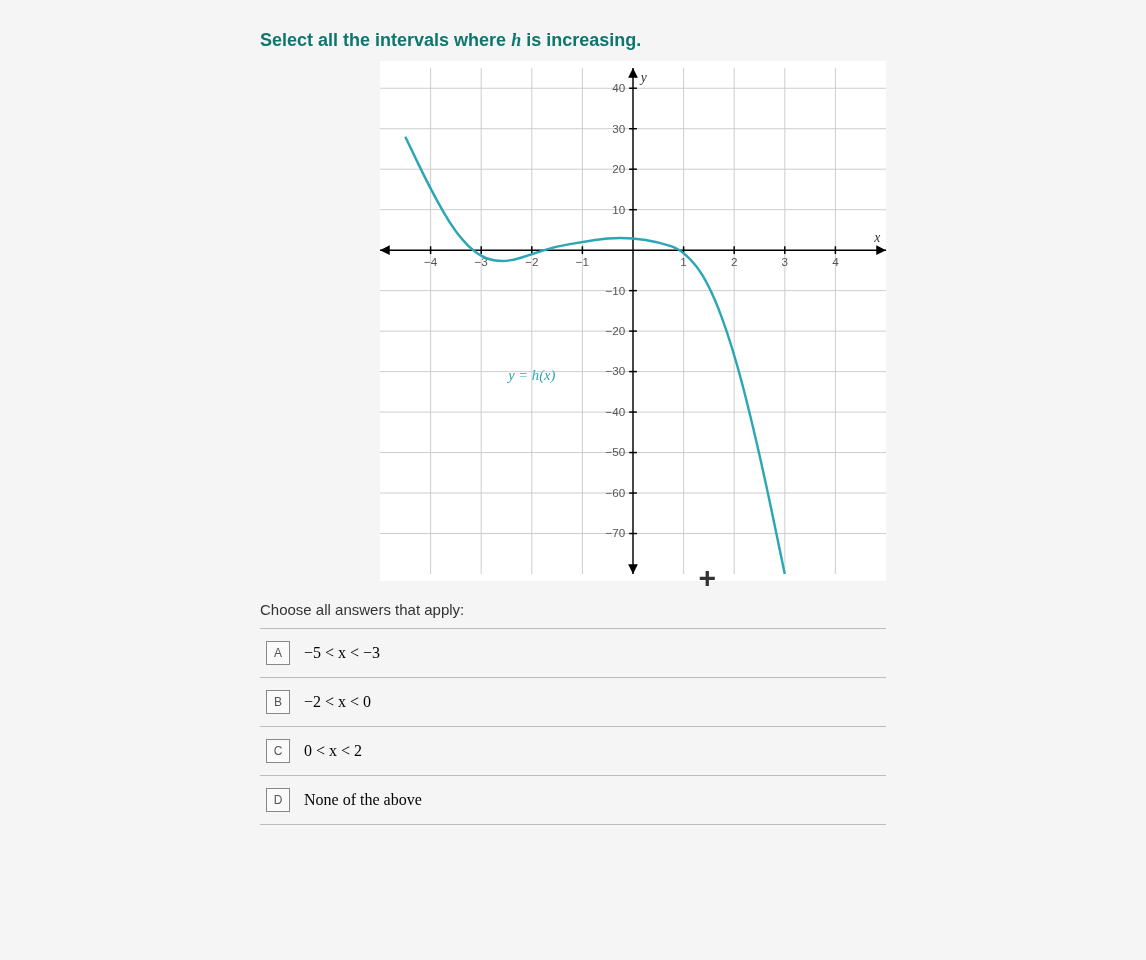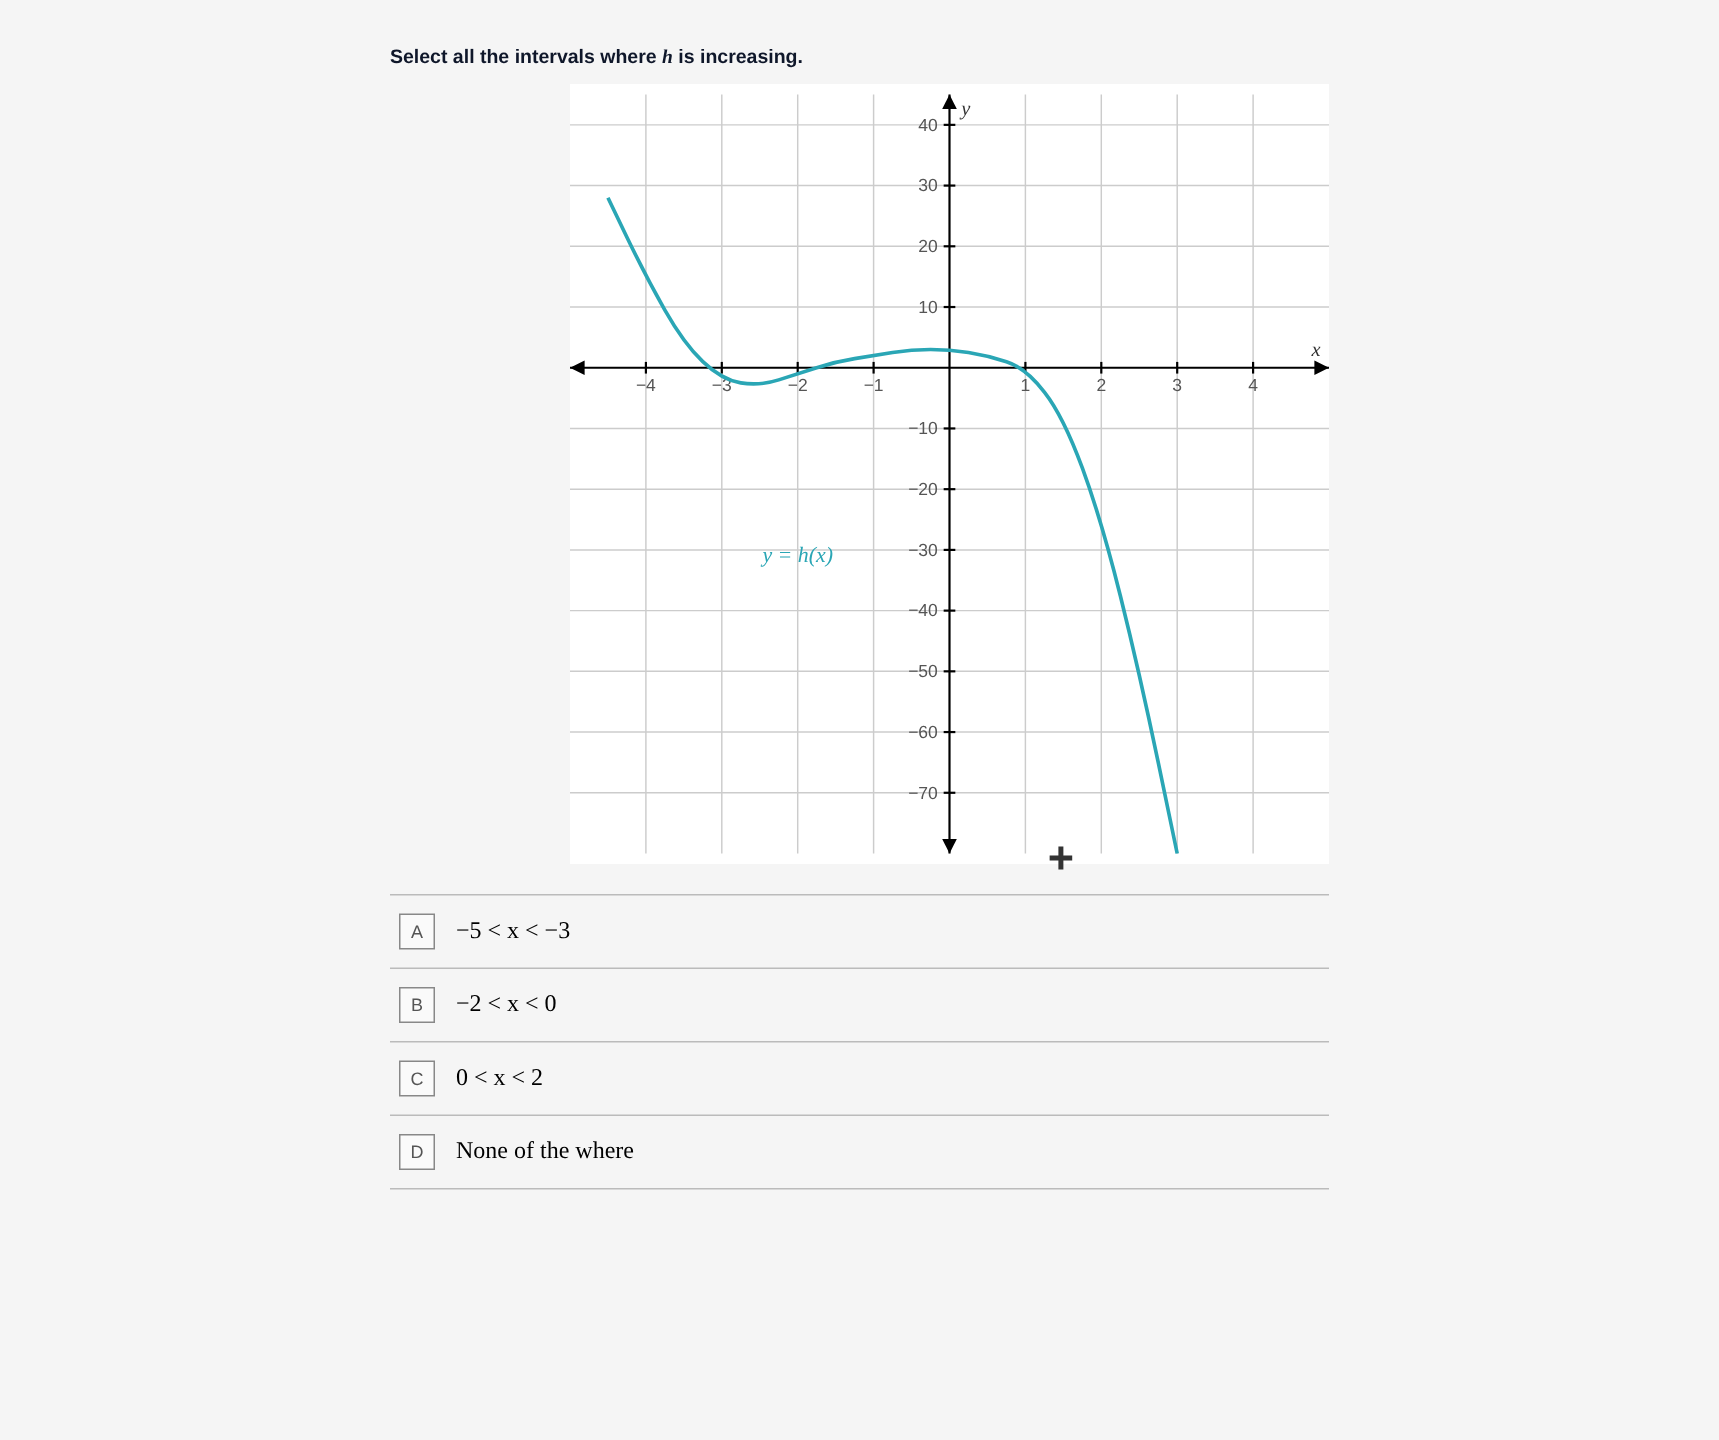--- a/index.html
+++ b/index.html
@@ -9,23 +9,23 @@
     background: #f5f5f5;
     width: 1146px;
     height: 960px;
     overflow: hidden;
   }
   .container {
     padding: 30px 260px 30px 260px;
   }
   .question {
     font-weight: bold;
-    font-size: 13px;
+    font-size: 18px;
     margin-bottom: 4px;
-    color: #0f172a;
+    color: #0f766e;
   }
   .math-var {
     font-family: 'Times New Roman', serif;
     font-style: italic;
   }
   .chart-wrap {
     display: flex;
     justify-content: center;
     margin: 10px 0 20px 120px;
   }
@@ -157,32 +157,33 @@
         <line x1="256" y1="478.4" x2="264" y2="478.4" class="axis-line"></line>
         <text x="268" y="14" class="axis-label">y</text>
         <text x="508" y="179.2" class="axis-label">x</text>
         <path d="M 26 70.72000000000003 Q 26 70.72000000000003 39 97.76000000000002 Q 52 124.80000000000001 65 147.68 Q 78 170.56 91 183.04 Q 104 195.51999999999998 117 197.6 Q 130 199.68 143 195.52 Q 156 191.36 169 187.2 Q 182 183.03999999999996 195 180.95999999999998 Q 208 178.88 221 176.79999999999998 Q 234 174.71999999999997 247 174.71999999999997 Q 260 174.71999999999997 273 176.79999999999998 Q 286 178.88 299 183.04 Q 312 187.2 325 203.84 Q 338 220.48000000000002 351 255.84 Q 364 291.2 377 343.2 Q 390 395.2 403 457.6 L 416 520" class="curve"></path>
         <text x="156" y="320.32" text-anchor="middle" class="func-label">y = h(x)</text>
       </svg>
   </div>
 
   <div class="choices-area">
     <div class="plus-wrap">+</div>
+    <div class="instructions">Choose all answers that apply:</div>
     <div id="choices-list">
         <div class="choice-row">
           <div class="letter-box">A</div>
           <div class="choice-text">−5 &lt; x &lt; −3</div>
         </div>
         <div class="choice-row">
           <div class="letter-box">B</div>
           <div class="choice-text">−2 &lt; x &lt; 0</div>
         </div>
         <div class="choice-row">
           <div class="letter-box">C</div>
           <div class="choice-text">0 &lt; x &lt; 2</div>
         </div>
         <div class="choice-row">
           <div class="letter-box">D</div>
-          <div class="choice-text">None of the where</div>
+          <div class="choice-text">None of the above</div>
         </div>
       </div>
   </div>
 </div>
 
 </body></html>

